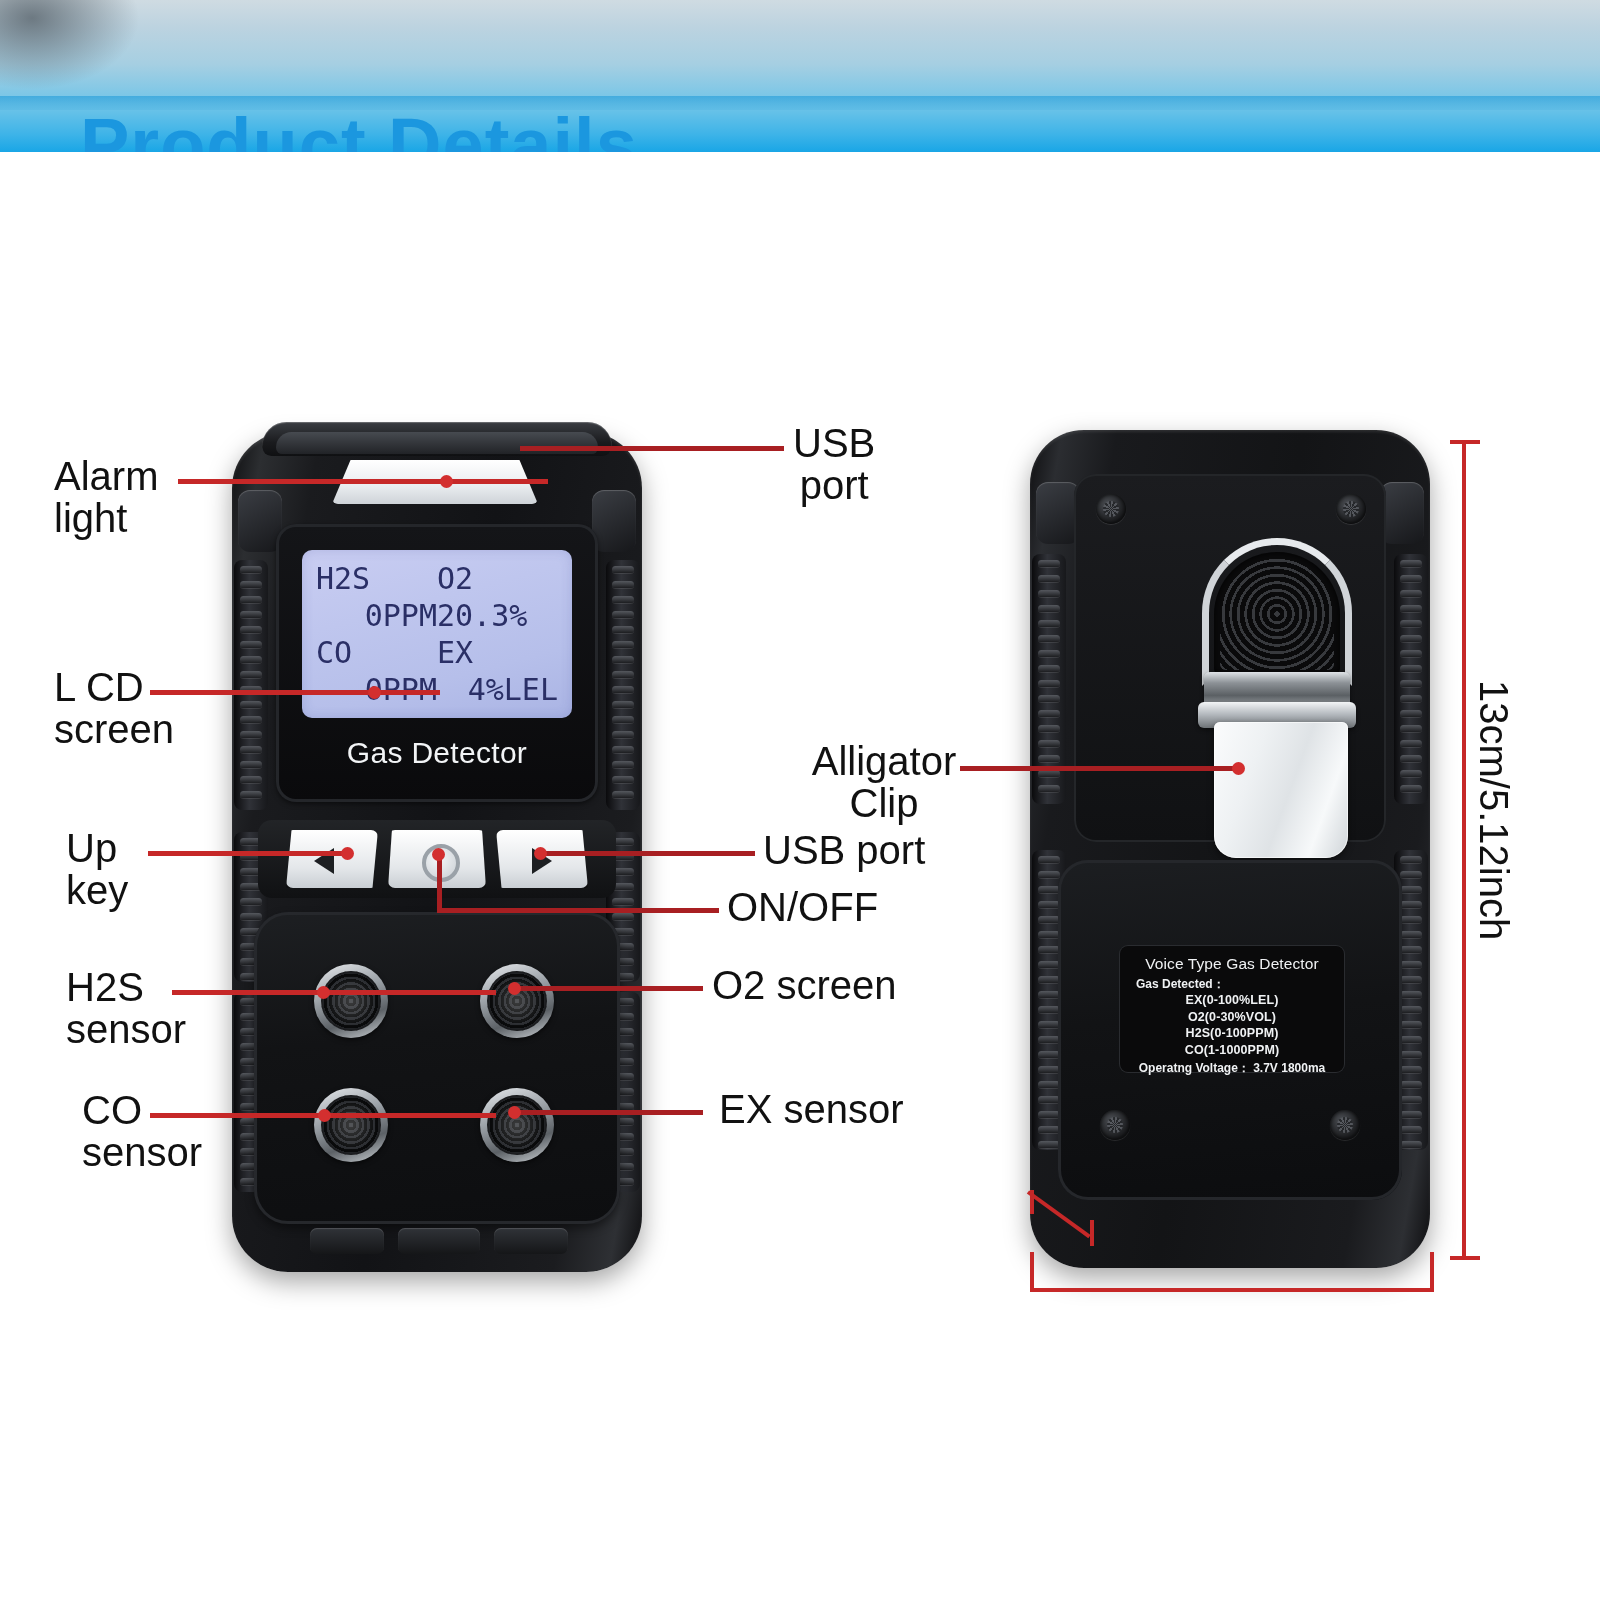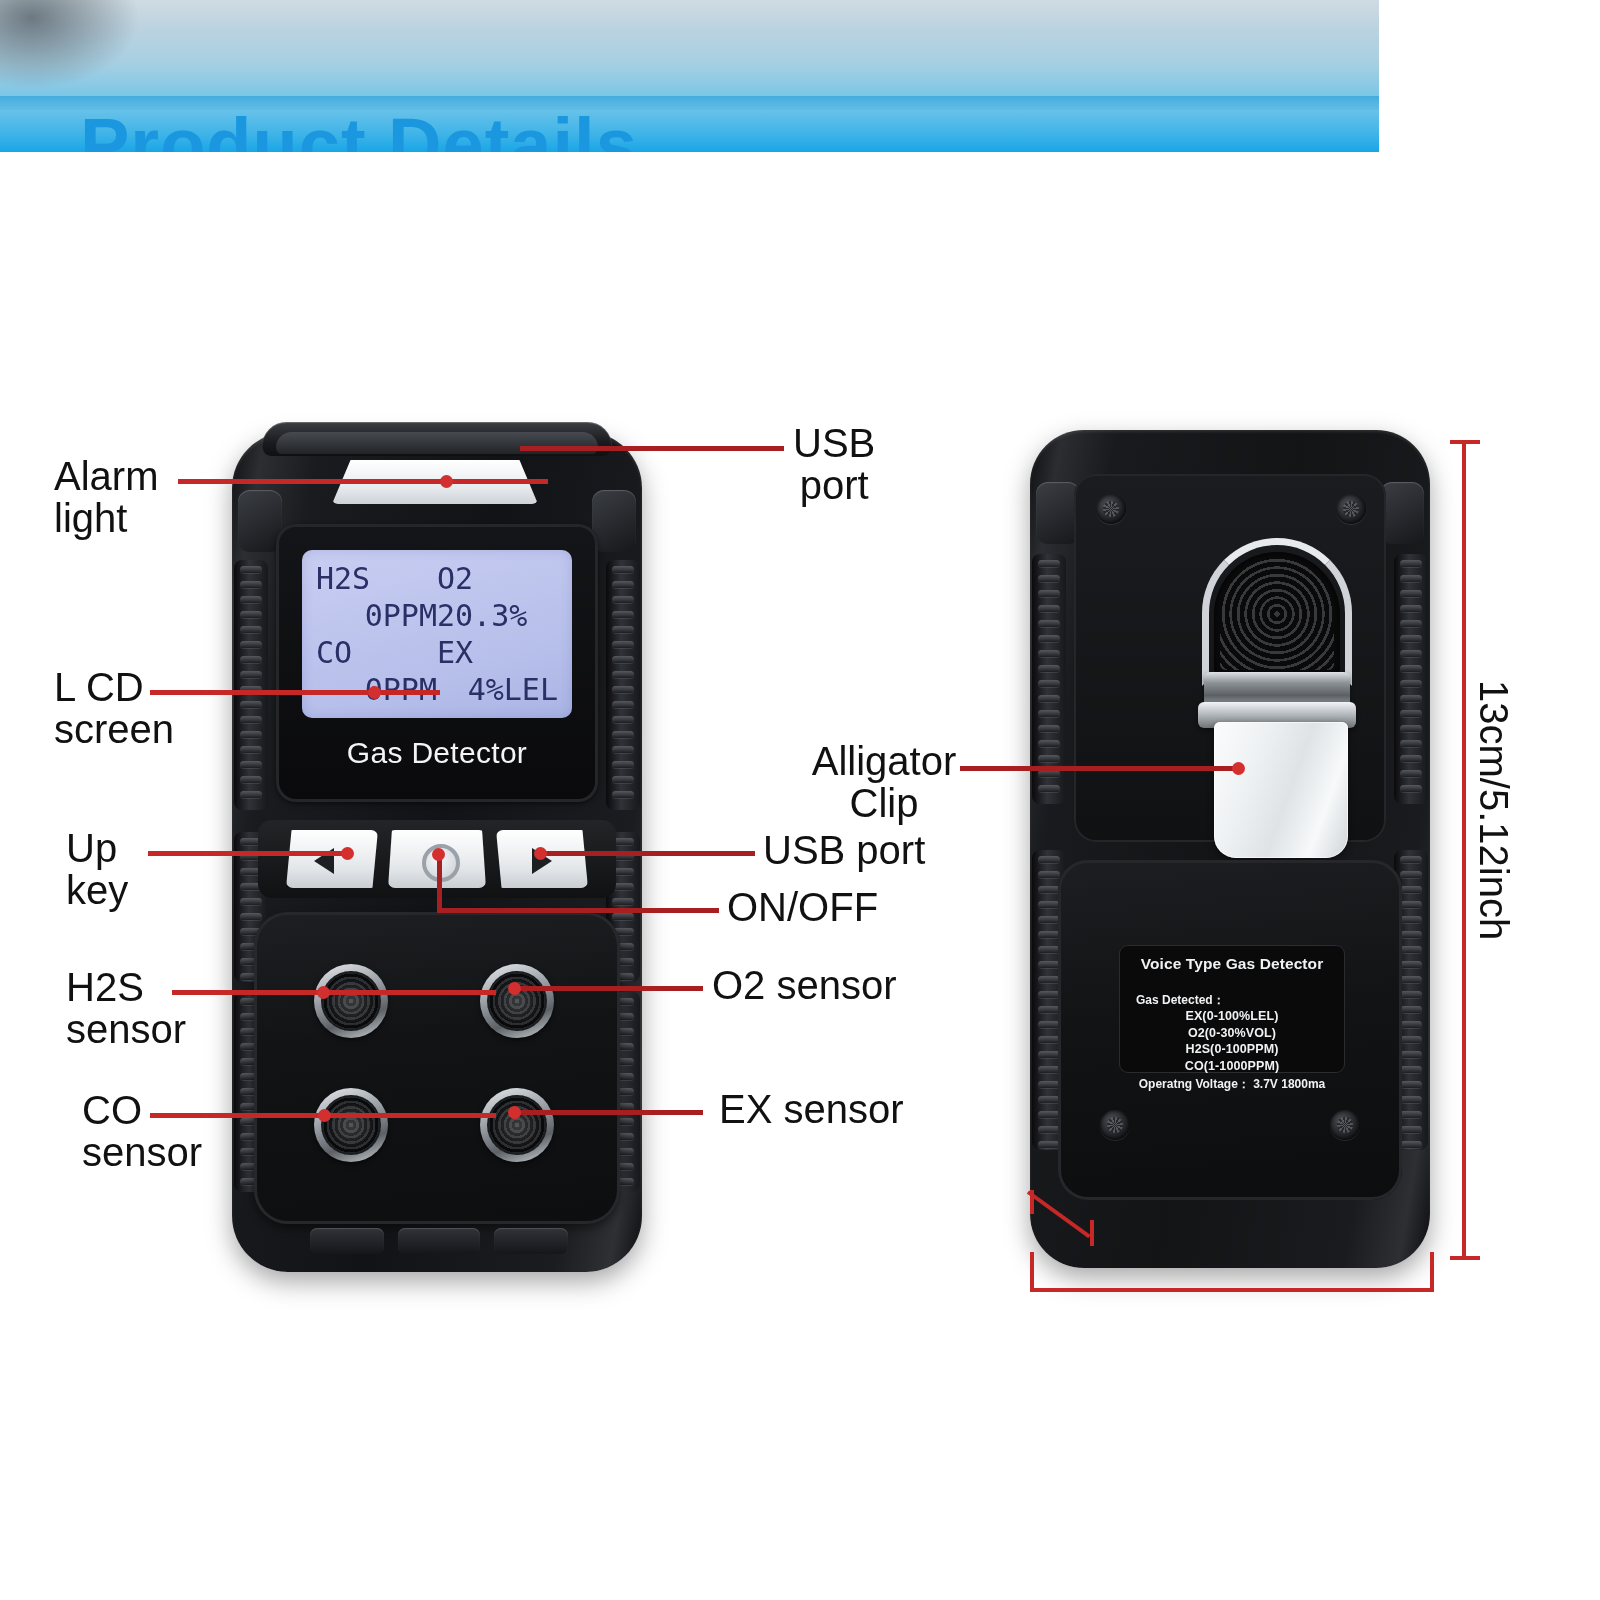--- a/index.html
+++ b/index.html
@@ -7,21 +7,21 @@
     width:1600px;height:1600px;
     background:#ffffff;
     font-family:"Liberation Sans", sans-serif;
     overflow:hidden;
     position:relative;
   }
   .stage{position:absolute;left:0;top:0;width:1600px;height:1600px;}
 
   
   .banner{
-    position:absolute;left:0;top:0;width:1379px;height:152px;
+    position:absolute;left:0;top:0;width:1600px;height:152px;
     background:linear-gradient(180deg,#cfdbe2 0%,#bcd3e0 18%,#a6cfe2 42%,#6ec4e8 70%,#3fb4e8 88%,#19a6e6 100%);
     overflow:hidden;
   }
   .banner:before{
     content:"";position:absolute;left:-40px;top:-30px;width:180px;height:120px;
     background:radial-gradient(ellipse at 40% 40%, rgba(80,90,98,.75), rgba(150,165,175,0) 70%);
   }
   .banner-streak{
     position:absolute;left:0;top:96px;width:1600px;height:14px;
     background:linear-gradient(180deg,rgba(22,150,215,.55),rgba(20,140,210,.1));
@@ -267,21 +267,21 @@
     background:#0a0a0b;
     box-shadow:0 0 0 1px #2a2c30;
     color:#f0f2f4;
     font-size:11.5px;
     line-height:1.34;
     padding:8px 6px 6px 6px;
     box-sizing:border-box;
     text-align:center;
     font-weight:600;
   }
-  .spec-title{font-size:15.5px;font-weight:700;letter-spacing:.1px;margin-bottom:17px;}
+  .spec-title{font-size:15.5px;font-weight:400;letter-spacing:.1px;margin-bottom:1px;}
   .spec-sub{text-align:left;padding-left:10px;font-size:12px;font-weight:700;}
   .spec-item{text-align:center;font-size:12.5px;font-weight:700;letter-spacing:.1px;}
   .spec-volt{font-size:12px;font-weight:700;margin-top:1px;}
 
   
   .dim-line{position:absolute;background:#c62828;}
   .dim-tick{position:absolute;background:#c62828;}
   .dim-text{
     position:absolute;color:#111;font-size:40px;white-space:nowrap;
   }
@@ -592,21 +592,21 @@
 sensor</div>
   <div class="callout left" style="left:82px;top:1089px;">CO
 sensor</div>
 
   <div class="callout right" style="left:793px;top:422px;">USB
 port</div>
   <div class="callout right" style="left:795px;top:740px;text-align:center;width:178px;">Alligator
 Clip</div>
   <div class="callout right" style="left:763px;top:829px;">USB port</div>
   <div class="callout right" style="left:727px;top:886px;">ON/OFF</div>
-  <div class="callout right" style="left:712px;top:964px;">O2 sensor</div>
+  <div class="callout right" style="left:712px;top:964px;">O2 screen</div>
   <div class="callout right" style="left:719px;top:1088px;">EX sensor</div>
 
   <div class="dim-line" style="left:1462px;top:440px;width:4px;height:820px;"></div>
   <div class="dim-tick" style="left:1450px;top:440px;width:30px;height:4px;"></div>
   <div class="dim-tick" style="left:1450px;top:1256px;width:30px;height:4px;"></div>
   <div class="dim-text vert" style="left:1516px;top:680px;">13cm/5.12inch</div>
 
   <div class="dim-line" style="left:1030px;top:1190px;width:4px;height:24px;"></div>
   <div class="dim-line" style="left:1028px;top:1190px;width:76px;height:4px;transform:rotate(36deg);transform-origin:left center;"></div>
   <div class="dim-line" style="left:1090px;top:1220px;width:4px;height:26px;"></div>

